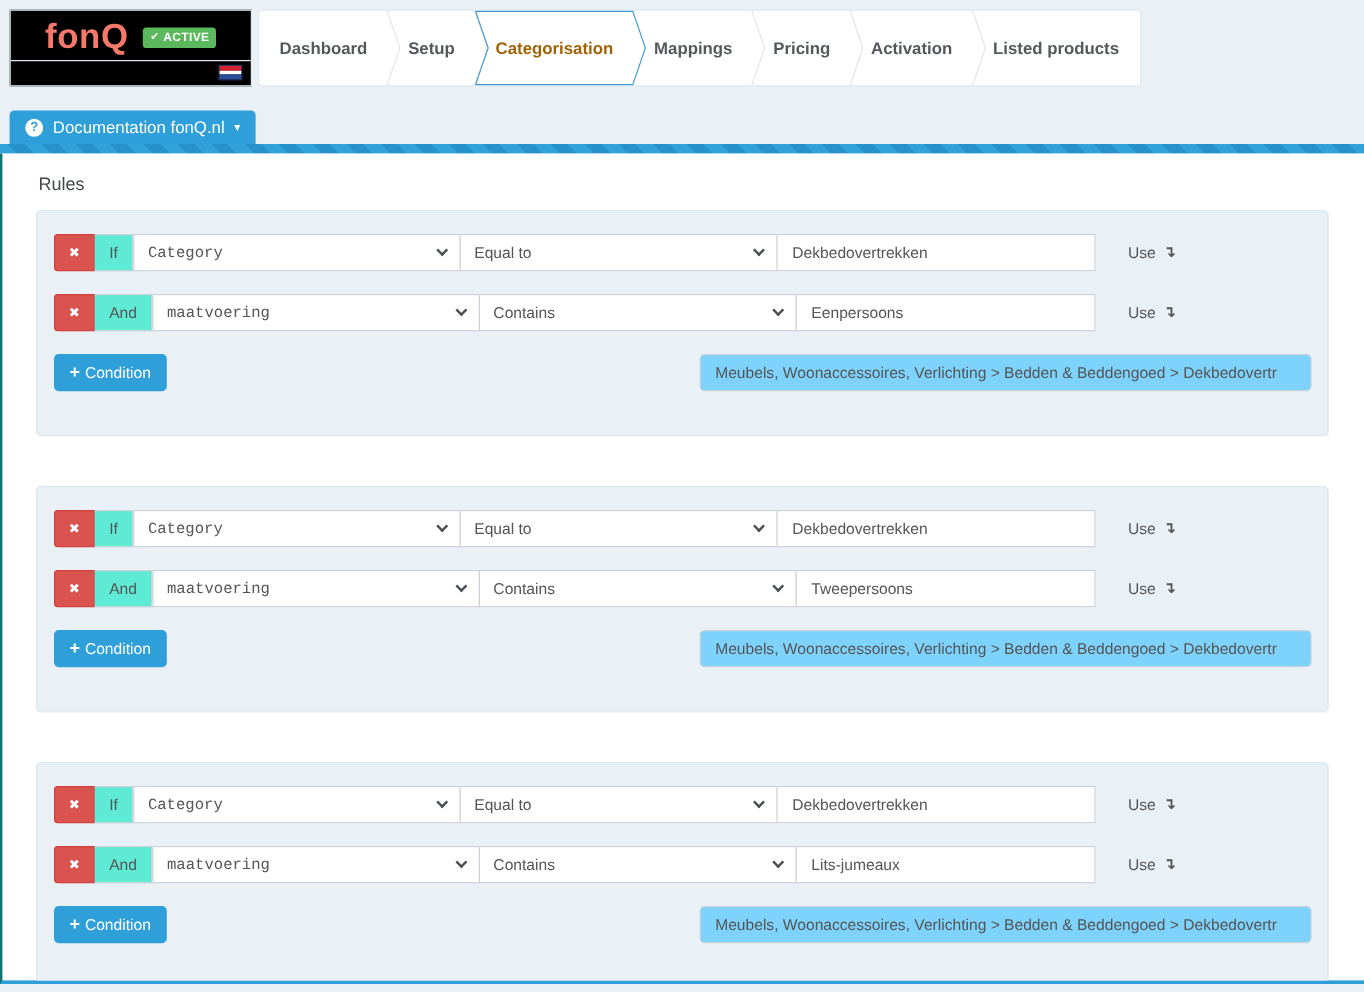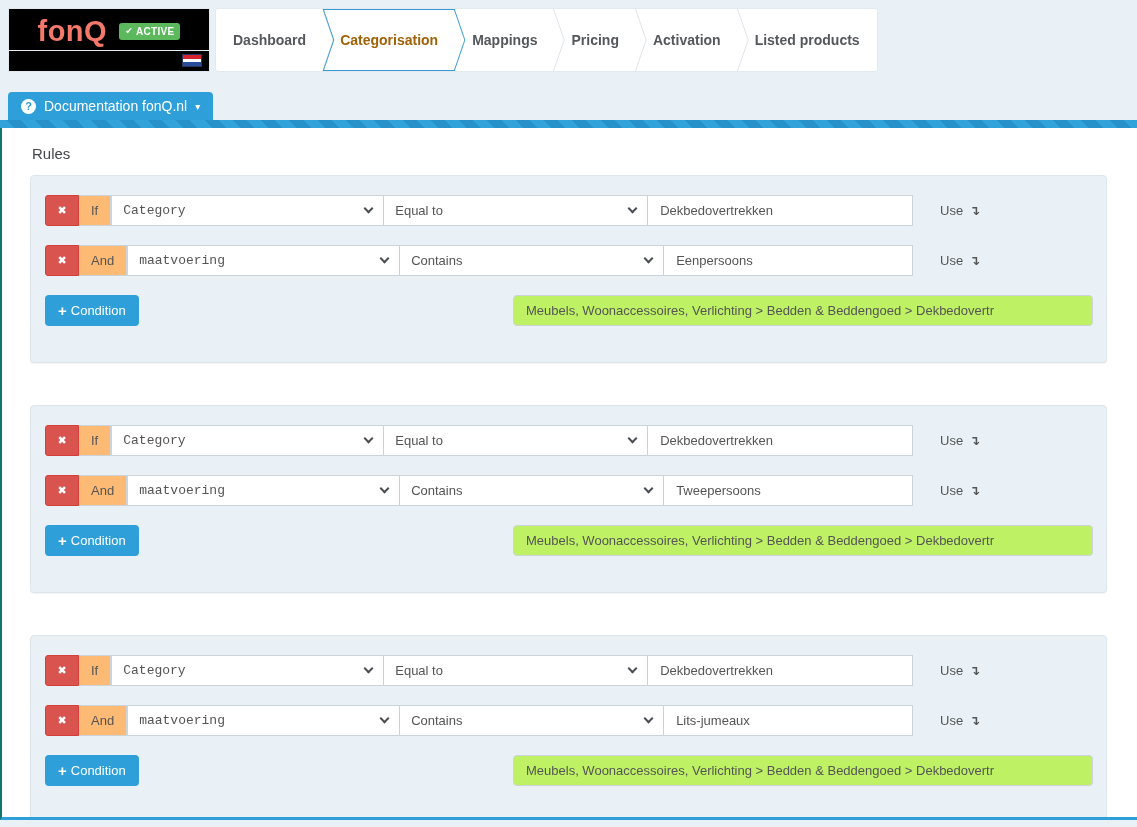--- a/index.html
+++ b/index.html
@@ -40,33 +40,33 @@
   .main-panel { background:#fff; border-left:2px solid #0f766e; border-bottom:3px solid #2e9fd8; height:692px; padding:17px 30px 0 28px; overflow:hidden; }
   .rules-title { font-size:15px; color:#44474a; margin:0 0 13px 2px; font-weight:normal; }
 
   .rule-card { background:#e9f1f6; border:1px solid #dce6ed; border-radius:4px; padding:19px 13px 36px 14px; margin-bottom:42px; box-shadow:0 1px 1px rgba(0,0,0,.05); }
   .rule-card:last-child { margin-bottom:0; }
 
   .cond-row { display:flex; align-items:stretch; height:31px; margin-bottom:19px; }
   .cond-group { display:flex; width:868px; }
   .btn-del { width:34px; flex:0 0 34px; background:#d9534f; border:1px solid #d43f3a; border-radius:3px 0 0 3px; color:#fff; display:flex; align-items:center; justify-content:center; cursor:pointer; }
   .btn-del span { font-family:"DejaVu Sans",sans-serif; font-size:11px; }
-  .connector { background:#fdba74; border:1px solid #ccd3d9; border-left:none; display:flex; align-items:center; padding:0 12px; font-size:13px; color:#555; }
+  .connector { background:#5eead4; border:1px solid #ccd3d9; border-left:none; display:flex; align-items:center; padding:0 12px; font-size:13px; color:#555; }
   .sel { background:#fff; border:1px solid #ccd3d9; display:flex; align-items:center; justify-content:space-between; padding:0 11px; font-size:13px; color:#555; cursor:pointer; }
   .sel.w1 { width:273px; flex:0 0 273px;font-family:Liberation Mono, monospace; }
   .sel.w2 { width:265px; flex:0 0 265px; margin-left:-1px; }
   .chevdown { width:7px; height:7px; border-right:2px solid #4a4f54; border-bottom:2px solid #4a4f54; transform:rotate(45deg); margin-top:-4px; flex:0 0 auto; }
   .val-input { flex:1 1 auto; min-width:0; margin-left:-1px; border:1px solid #ccd3d9; padding:0 12px; font-size:13px; color:#555; font-family:inherit; background:#fff; }
   .use { display:flex; align-items:center; gap:6px; margin-left:27px; font-size:13px; color:#555; cursor:pointer; }
   .use-arrow { font-family:"DejaVu Sans",sans-serif; font-weight:bold; font-size:13px; line-height:1; }
 
   .card-footer { display:flex; justify-content:space-between; align-items:center; height:31px; }
   .btn-cond { background:#2e9fd8; border:none; border-radius:4px; color:#fff; height:31px; padding:0 13px; font-size:13px; display:flex; align-items:center; gap:4px; cursor:pointer; font-family:inherit; }
   .btn-cond .plus { font-weight:bold; font-size:15px; line-height:1; }
-  .path-box { width:580px; height:31px; background:#bef264; border:1px solid #ccd3d9; border-radius:4px; line-height:29px; padding:0 12px; font-size:13px; color:#555; white-space:nowrap; overflow:hidden; }
+  .path-box { width:510px; height:31px; background:#7dd3fc; border:1px solid #ccd3d9; border-radius:4px; line-height:29px; padding:0 12px; font-size:13px; color:#555; white-space:nowrap; overflow:hidden; }
 </style>
 </head>
 <body>
 
 
 
 
 <div class="header-row">
   <div class="logo-box">
     <div class="logo-top">
@@ -84,20 +84,25 @@
         </span>
     </div>
   </div>
 
   <div class="tabs">
     <div class="tab">
         <span>Dashboard</span>
         <i class="sep-rt"></i>
         <i class="sep-rb"></i>
       </div>
+    <div class="tab">
+        <span>Setup</span>
+        <i class="sep-rt"></i>
+        <i class="sep-rb"></i>
+      </div>
     <div class="tab active">
         <i class="sep-lt"></i>
         <i class="sep-lb"></i>
         <span>Categorisation</span>
         <i class="sep-rt"></i>
         <i class="sep-rb"></i>
       </div>
     <div class="tab">
         <span>Mappings</span>
         <i class="sep-rt"></i>

